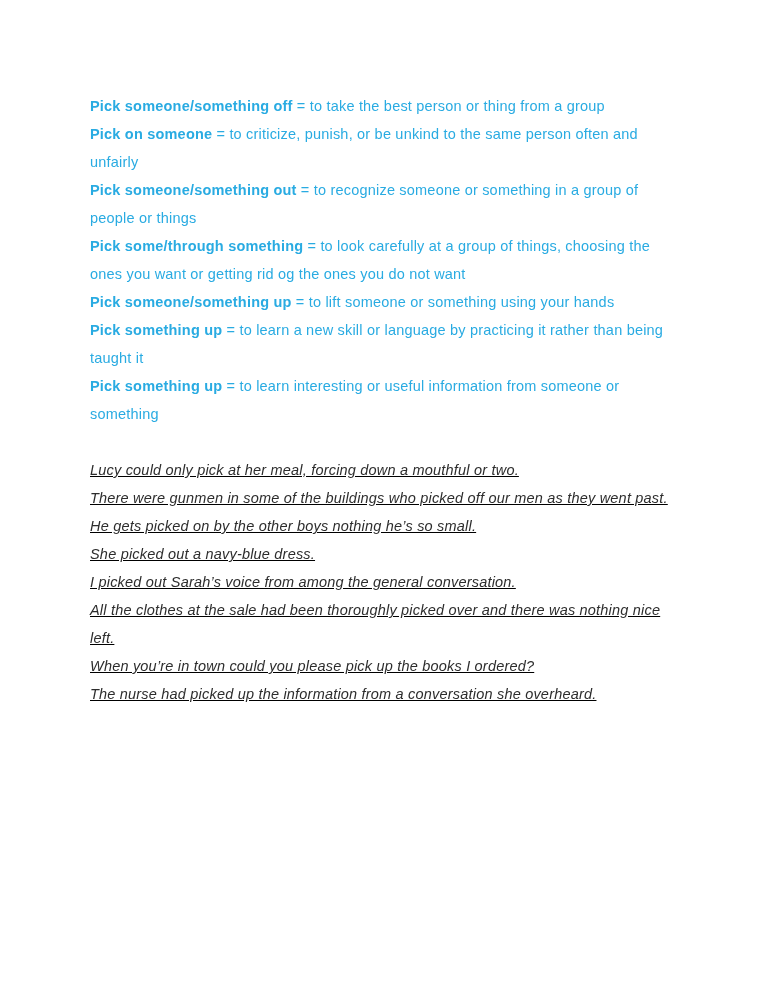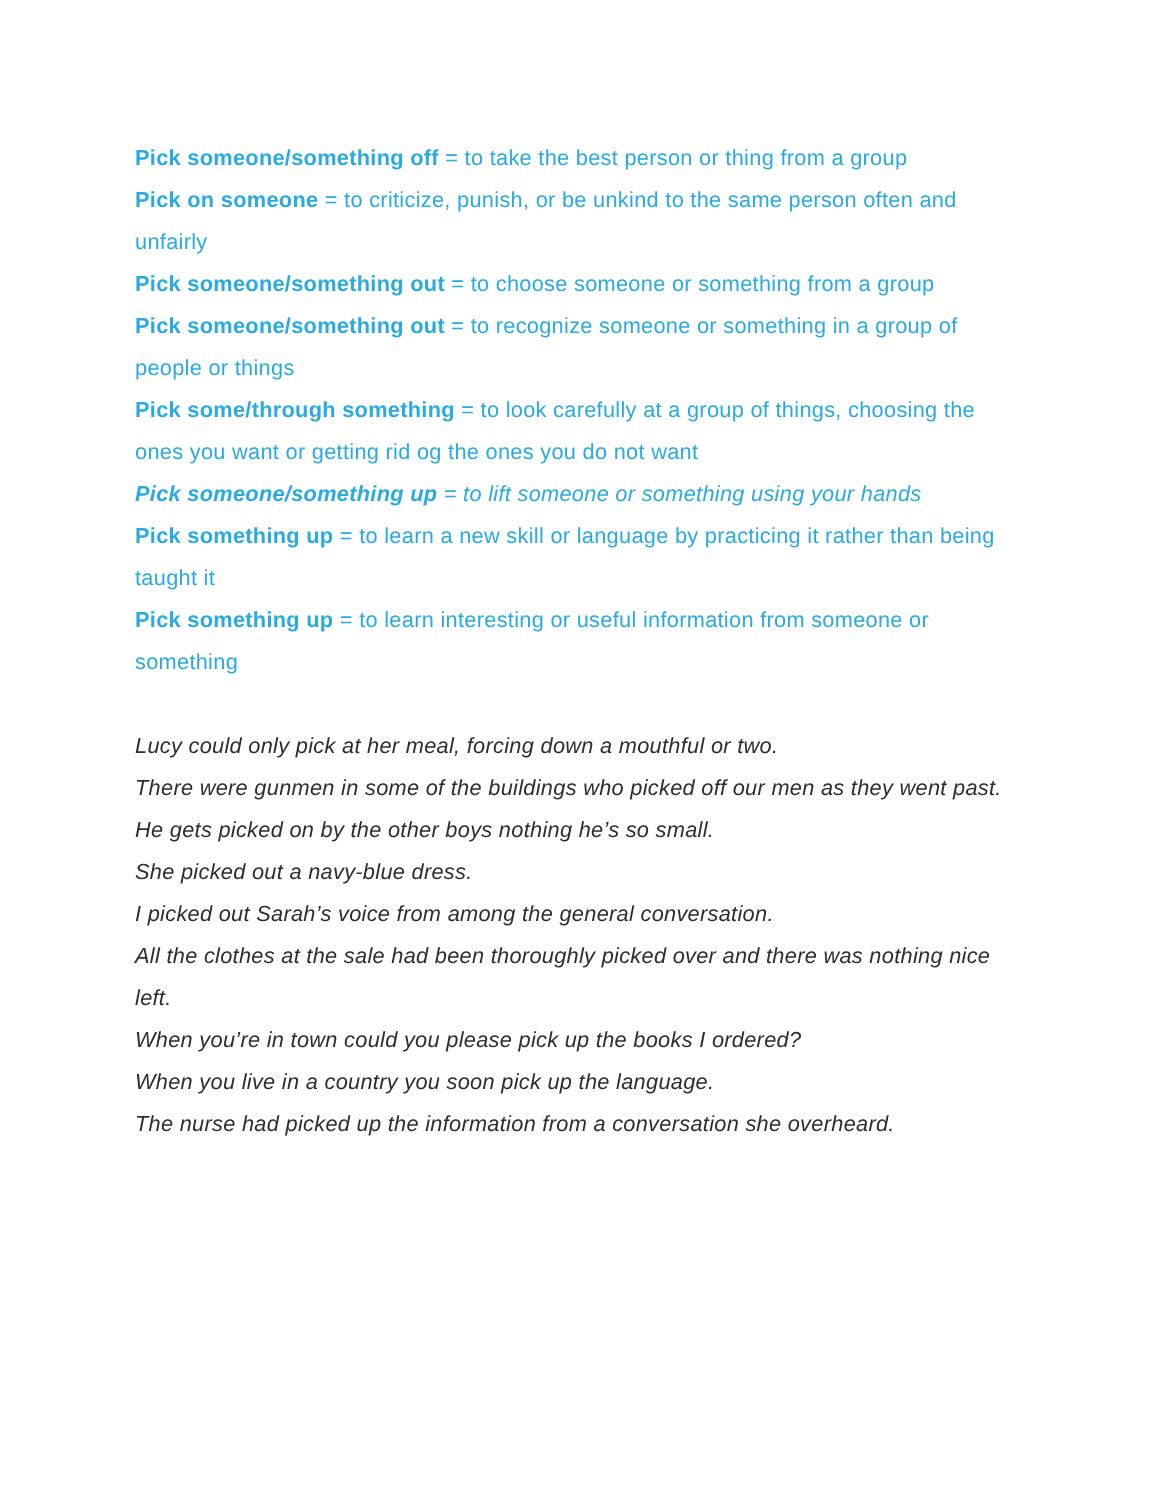--- a/index.html
+++ b/index.html
@@ -28,48 +28,46 @@
     line-height: 28px;
     letter-spacing: 0.2px;
   }
   .definitions p {
     color: var(--accent, #29abe2);
   }
   .definitions .term {
     font-weight: bold;
   }
   .definitions p.italic {
-    font-style: italic;
   }
   .examples {
     margin-top: 28px;
+    text-decoration: underline;
   }
   .examples p {
     color: var(--ink, #2d2d2d);
     font-style: italic;
   }
 </style>
 </head>
 <body style="background: rgb(255, 255, 255);">
 
 <main class="page">
   <section class="definitions" id="definitions-section">
       <p><span class="term">Pick someone/something off</span><span> = </span><span>to take the best person or thing from a group</span></p>
       <p><span class="term">Pick on someone</span><span> = </span><span>to criticize, punish, or be unkind to the same person often and unfairly</span></p>
-      <p><span class="term">Pick someone/something out</span><span> = </span><span>to choose someone or something from a group</span></p>
       <p><span class="term">Pick someone/something out</span><span> = </span><span>to recognize someone or something in a group of people or things</span></p>
       <p><span class="term">Pick some/through something</span><span> = </span><span>to look carefully at a group of things, choosing the ones you want or getting rid og the ones you do not want</span></p>
       <p class="italic"><span class="term">Pick someone/something up</span><span> = </span><span>to lift someone or something using your hands</span></p>
       <p><span class="term">Pick something up</span><span> = </span><span>to learn a new skill or language by practicing it rather than being taught it</span></p>
       <p><span class="term">Pick something up</span><span> = </span><span>to learn interesting or useful information from someone or something</span></p>
     </section>
   <section class="examples" id="examples-section">
       <p>Lucy could only pick at her meal, forcing down a mouthful or two.</p>
       <p>There were gunmen in some of the buildings who picked off our men as they went past.</p>
       <p>He gets picked on by the other boys nothing he’s so small.</p>
       <p>She picked out a navy-blue dress.</p>
       <p>I picked out Sarah’s voice from among the general conversation.</p>
       <p>All the clothes at the sale had been thoroughly picked over and there was nothing nice left.</p>
       <p>When you’re in town could you please pick up the books I ordered?</p>
-      <p>When you live in a country you soon pick up the language.</p>
       <p>The nurse had picked up the information from a conversation she overheard.</p>
     </section>
 </main>
 
 </body></html>

